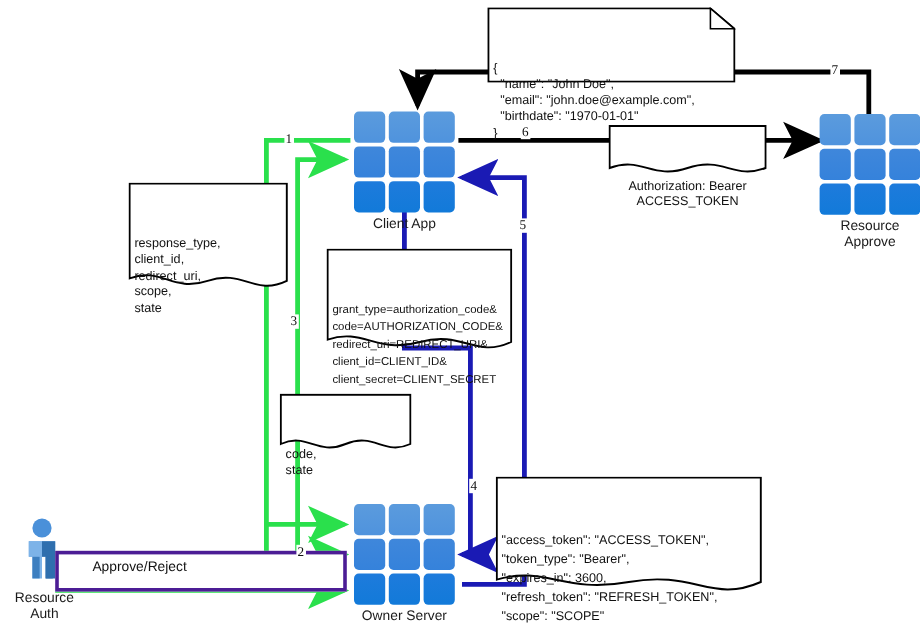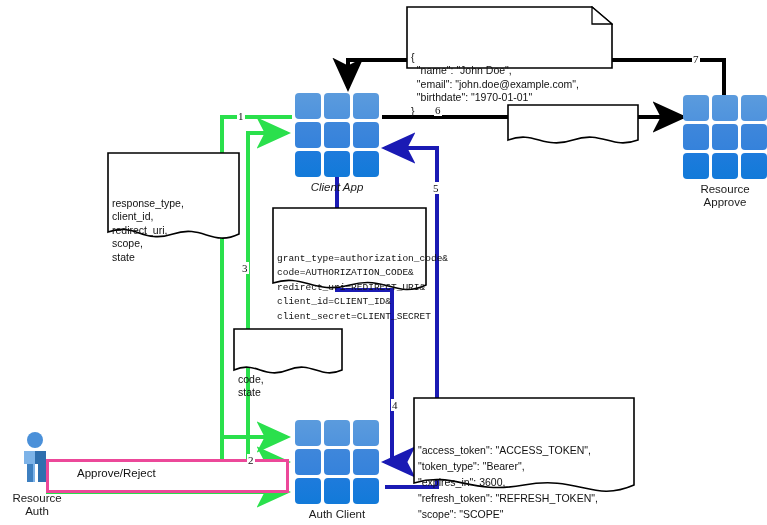--- a/index.html
+++ b/index.html
@@ -74,21 +74,21 @@
   }
   .note svg {
     position: absolute;
     left: 0; top: 0;
     z-index: 1;
   }
   .note.center .note-inner { text-align: center; }
   .plainbox {
     position: absolute;
     box-sizing: border-box;
-    border: 3px solid #ec4899;
+    border: 3px solid #4c1d95;
     background: #ffffff;
   }
   .plainbox-label {
     font-size: 11.5px;
     color: #111111;
     padding: 5px 0 0 28px;
   }
   .seqnum {
     position: absolute;
     font-size: 11px;
@@ -138,21 +138,21 @@
 
     <g>
       <path d="M382,117 L683,117" fill="none" stroke="#000000" stroke-width="4" marker-end="url(#ah-black)"></path>
     </g>
 
     <g>
       <path d="M724,95 L724,60 L348,60 L348,88" fill="none" stroke="#000000" stroke-width="4" marker-end="url(#ah-black)"></path>
     </g>
   </svg>
 
-  <div class="node" style="left:295px; top:93px;font-style:italic;">
+  <div class="node" style="left:295px; top:93px;">
     <div class="node-grid">
       <div class="node-cell r0"></div>
         <div class="node-cell r0"></div>
         <div class="node-cell r0"></div>
       <div class="node-cell r1"></div>
         <div class="node-cell r1"></div>
         <div class="node-cell r1"></div>
       <div class="node-cell r2"></div>
         <div class="node-cell r2"></div>
         <div class="node-cell r2"></div>
@@ -183,21 +183,21 @@
       <div class="node-cell r0"></div>
         <div class="node-cell r0"></div>
         <div class="node-cell r0"></div>
       <div class="node-cell r1"></div>
         <div class="node-cell r1"></div>
         <div class="node-cell r1"></div>
       <div class="node-cell r2"></div>
         <div class="node-cell r2"></div>
         <div class="node-cell r2"></div>
     </div>
-    <div class="node-label">Auth Client</div>
+    <div class="node-label">Owner Server</div>
   </div>
 
   <div class="person" style="left:2px; top:430px;">
     <svg width="70" height="56" viewBox="0 0 70 56">
       <circle cx="33" cy="10" r="8" fill="#4a90d9"></circle>
       <path d="M22,21 L44,21 L44,34 L22,34 Z" fill="#6aa6e0"></path>
       <path d="M33,21 L44,21 L44,52 L36,52 L36,34 L33,34 Z" fill="#2f6fae"></path>
       <path d="M22,21 L33,21 L33,52 L25,52 L25,34 L22,34 Z" fill="#7db3e8"></path>
       <rect x="25" y="34" width="6" height="18" fill="#3d7fc0"></rect>
       <rect x="36" y="34" width="6" height="18" fill="#2f6fae"></rect>
@@ -217,38 +217,40 @@
   "name": "John Doe",
   "email": "john.doe@example.com",
   "birthdate": "1970-01-01"
 }</div>
   </div>
 
   <div class="note center" style="left:507px; top:104px; width:132px; height:46px;">
     <svg width="132" height="46" viewBox="0 0 132 46">
       <path d="M1,1 L131,1 L131,36 C104,46 96,26 66,36 C36,46 28,26 1,36 Z" fill="#ffffff" stroke="#000000" stroke-width="1.6"></path>
     </svg>
+    <div class="note-inner">Authorization: Bearer
+ACCESS_TOKEN</div>
   </div>
 
   <div class="note" style="left:107px; top:152px; width:126px; height:96px;">
     <svg width="133" height="96" viewBox="0 0 133 96">
       <path d="M1,1 L132,1 L132,82 C105,95 96,72 66,82 C36,92 28,70 1,80 Z" fill="#ffffff" stroke="#000000" stroke-width="1.6"></path>
     </svg>
     <div class="note-inner">response_type,
 client_id,
 redirect_uri,
 scope,
 state</div>
   </div>
 
   <div class="note" style="left:272px; top:207px; width:155px; height:93px;">
     <svg width="155" height="93" viewBox="0 0 155 93">
       <path d="M1,1 L154,1 L154,78 C124,92 114,68 78,78 C42,88 31,66 1,76 Z" fill="#ffffff" stroke="#000000" stroke-width="1.6"></path>
     </svg>
-    <div class="note-inner" style="font-size:9.5px; line-height:14.5px;font-family:Liberation Mono, monospace;">grant_type=authorization_code&amp;
+    <div class="note-inner" style="font-size:9.5px; line-height:14.5px;">grant_type=authorization_code&amp;
 code=AUTHORIZATION_CODE&amp;
 redirect_uri=REDIRECT_URI&amp;
 client_id=CLIENT_ID&amp;
 client_secret=CLIENT_SECRET</div>
   </div>
 
   <div class="note" style="left:233px; top:328px; width:92px; height:52px;">
     <svg width="110" height="52" viewBox="0 0 110 52">
       <path d="M1,1 L109,1 L109,42 C87,52 79,32 55,42 C31,52 23,32 1,42 Z" fill="#ffffff" stroke="#000000" stroke-width="1.6"></path>
     </svg>

